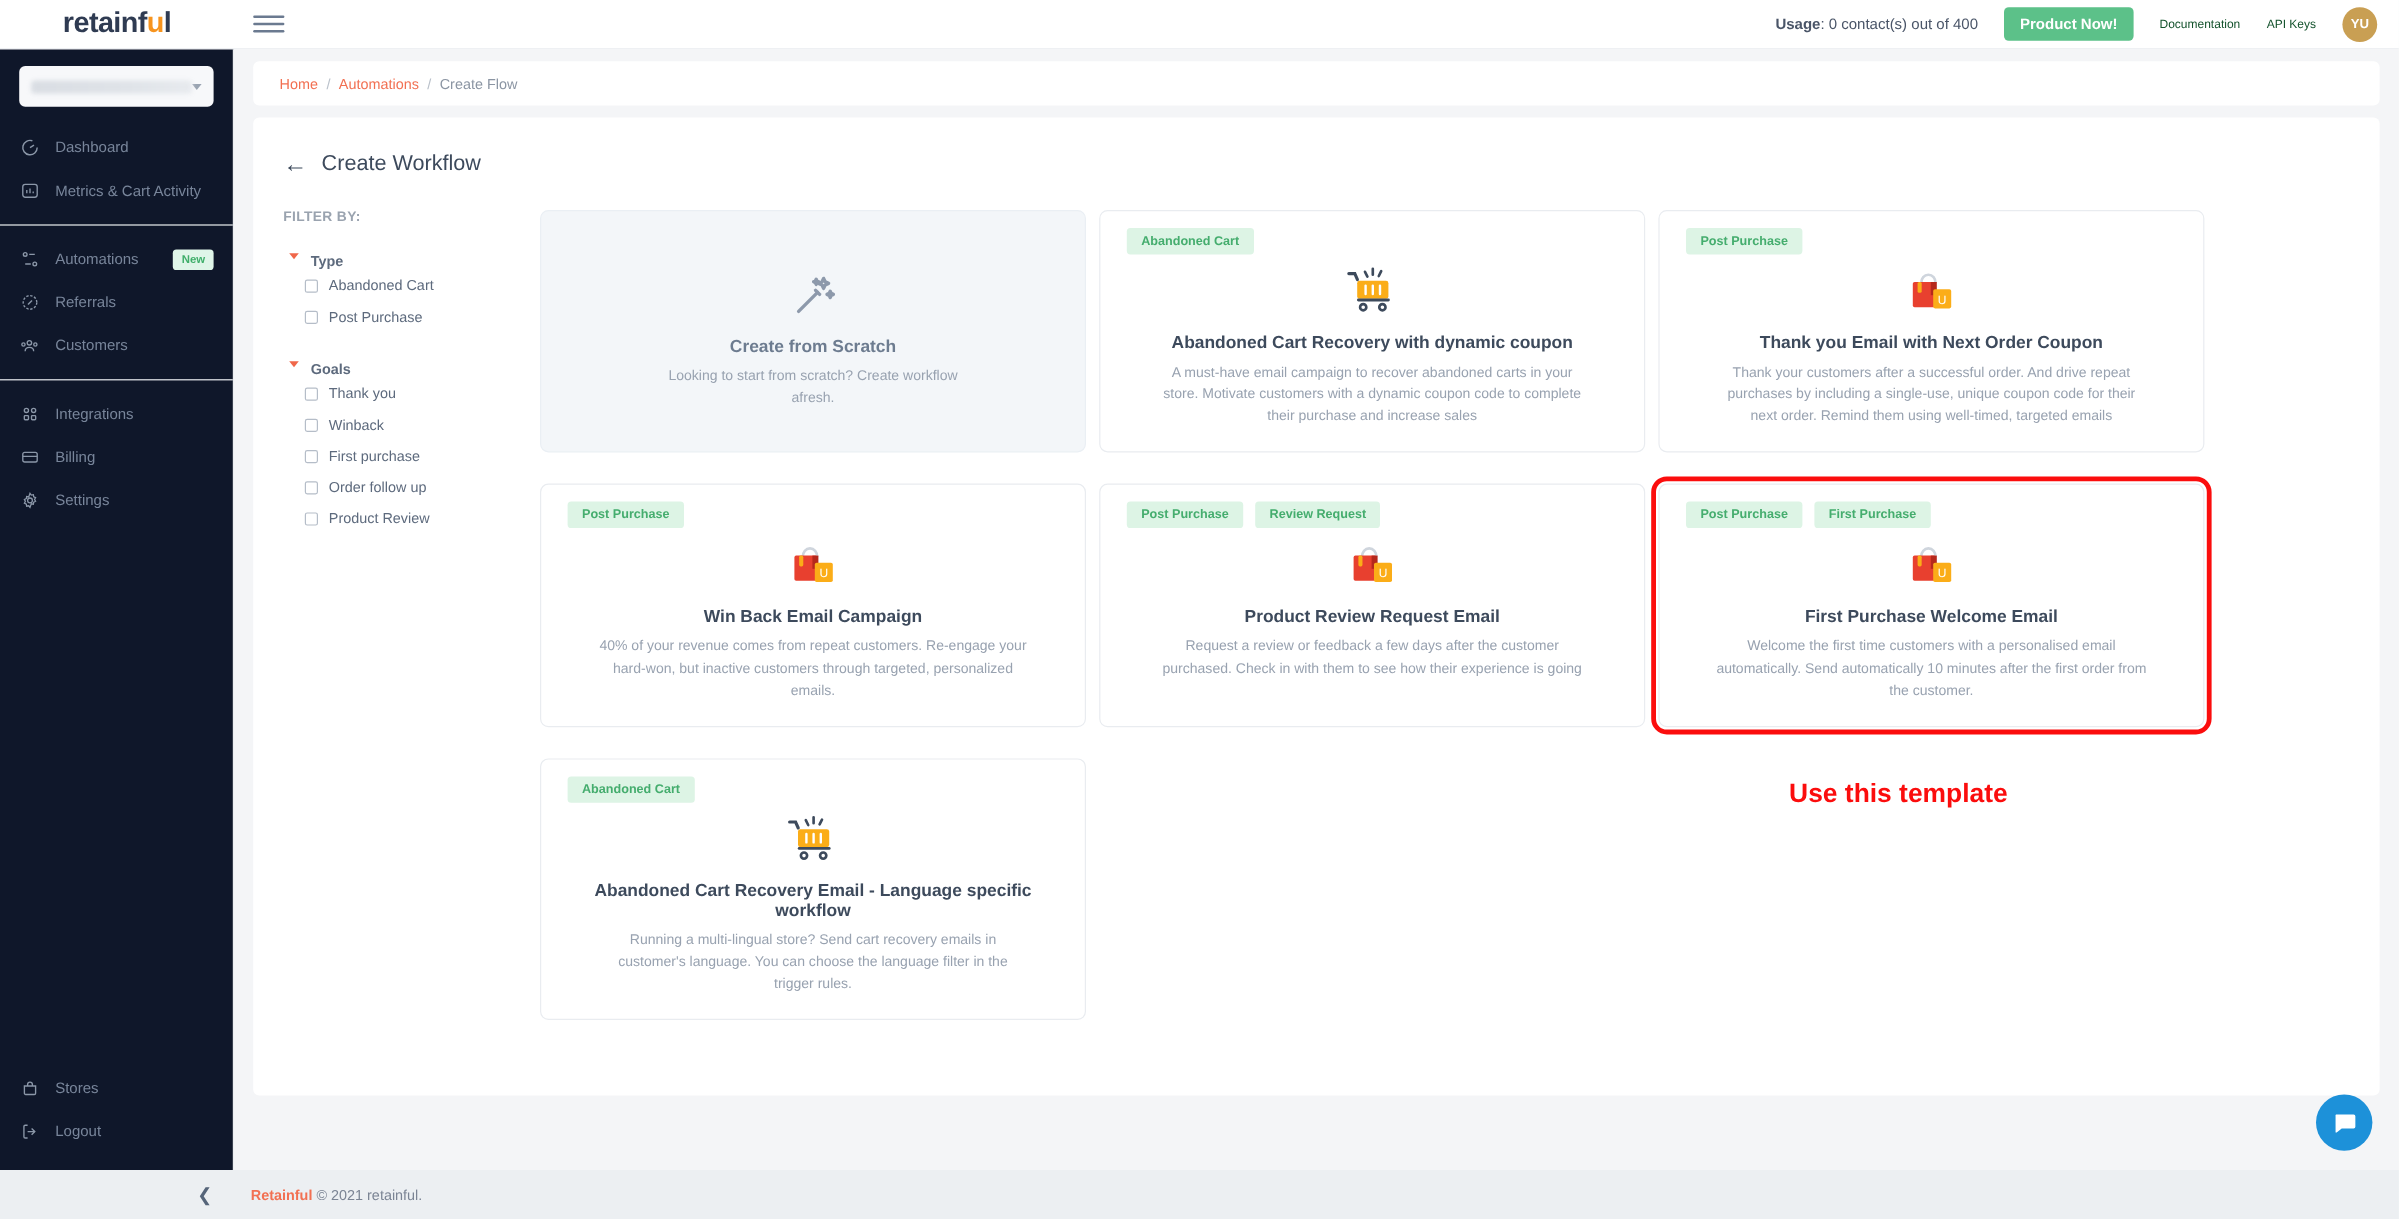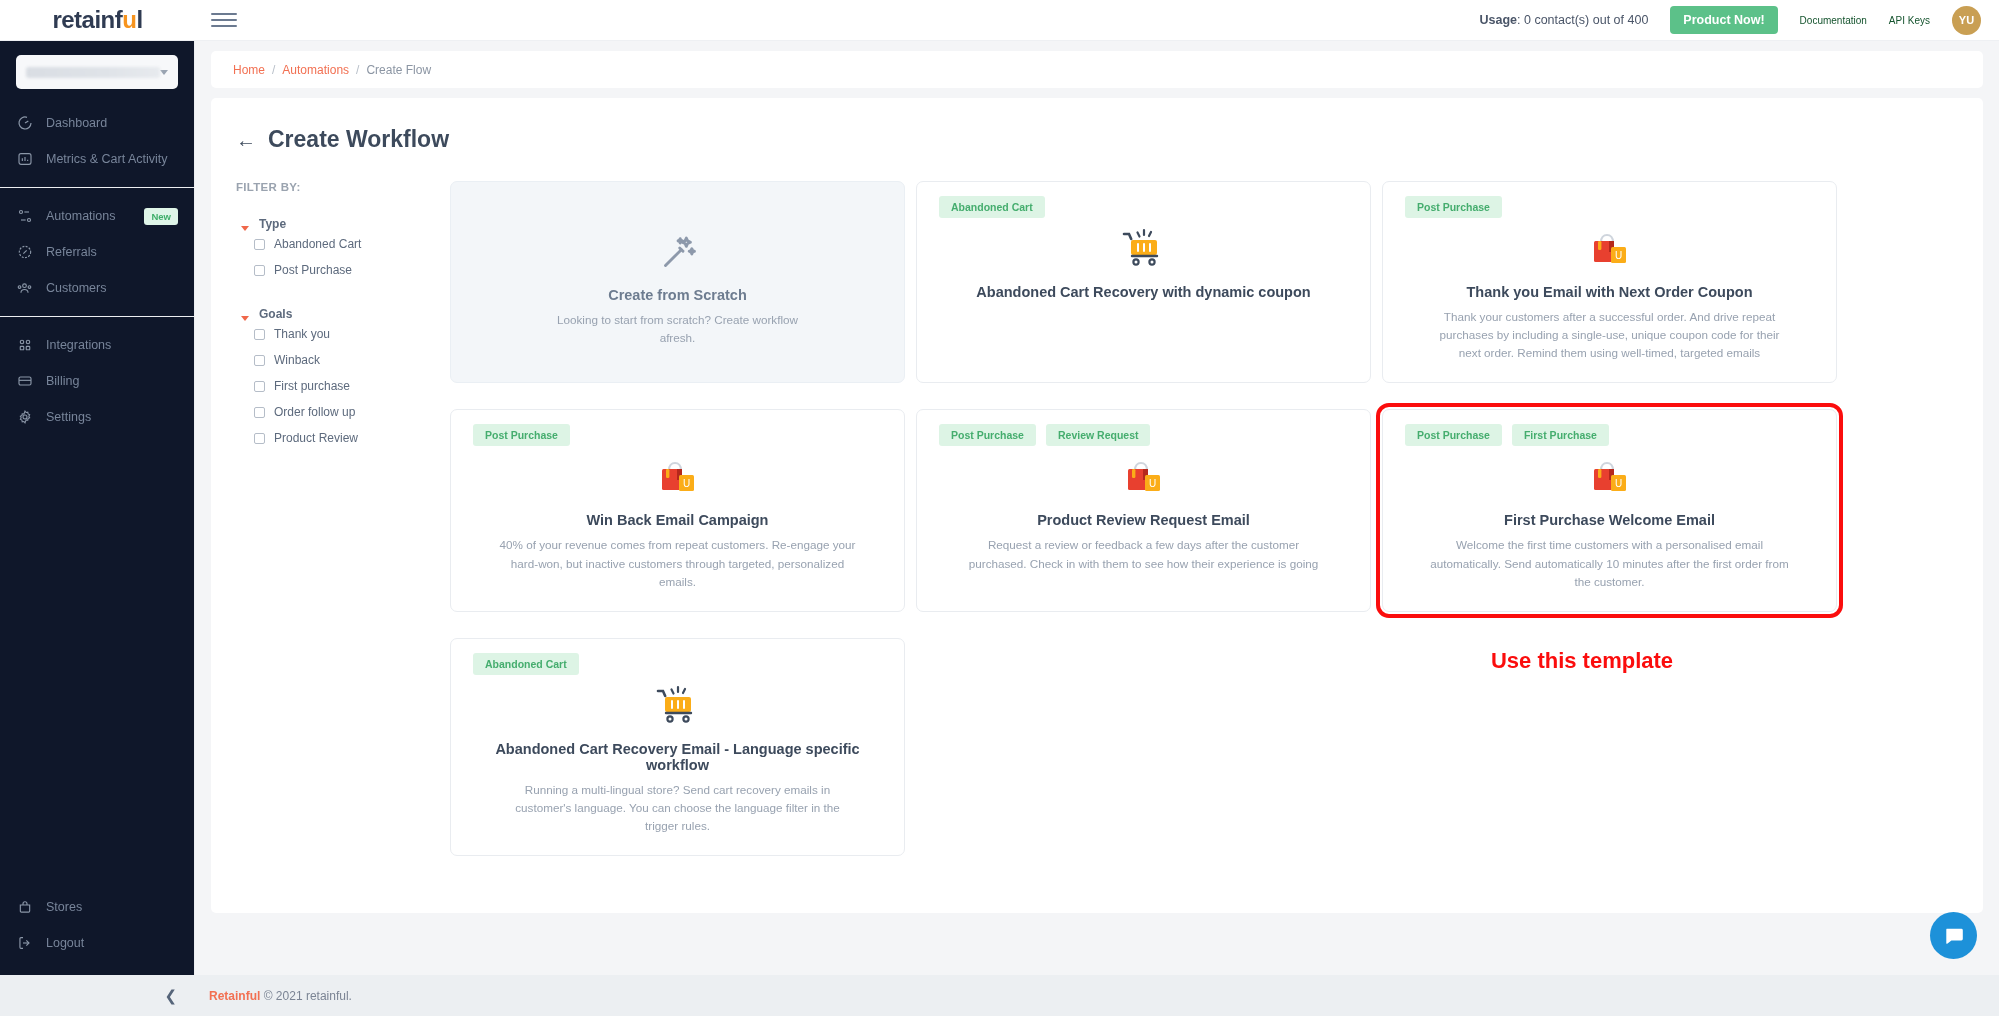--- a/index.html
+++ b/index.html
@@ -110,32 +110,32 @@
 
   .content-card {
     margin: 10px 16px 0; background: #fff; border-radius: 5px;
     height: 815px; position: relative;
   }
   .page-head {
     display: flex; align-items: center; gap: 12px;
     padding: 28px 0 0 25px;
   }
   .back-arrow { color: #3d4a5c; font-size: 20px; cursor: pointer; line-height: 1; }
-  .page-title { font-size: 23px; font-weight: 700; color: #3d4a5c; }
+  .page-title { font-size: 18px; font-weight: 400; color: #3d4a5c; }
 
   .body-row { display: flex; padding: 28px 0 0 0; }
 
   
   .filter-panel { width: 245px; padding-left: 25px; flex: 0 0 245px; }
   .filter-by {
     font-size: 11.5px; color: #9aa3af; letter-spacing: .3px; font-weight: 600;
   }
   .filter-group { margin-top: 24px; }
   .filter-group-head {
-    display: flex; align-items: flex-end; gap: 10px; padding-left: 5px;
+    display: flex; align-items: flex-start; gap: 10px; padding-left: 5px;
     cursor: pointer;
   }
   .tri-down {
     width: 0; height: 0; border-left: 4px solid transparent;
     border-right: 4px solid transparent; border-top: 5px solid #f0674a;
   }
   .filter-group-title { font-size: 12px; color: #5d6a7d; font-weight: 600; }
   .filter-opt {
     display: flex; align-items: center; gap: 9px; padding: 6px 0 6px 18px;
     cursor: pointer;
@@ -440,20 +440,21 @@
               <path d="M4 6h5l2.2 5" stroke="#3d4a5c" stroke-width="2.6" fill="none" stroke-linecap="round"></path>
               <path d="M24 2v5M31 4l-2 4M17.5 4.5l2 4" stroke="#3d4a5c" stroke-width="2.2" stroke-linecap="round"></path>
               <rect x="11" y="12" width="26" height="15" rx="2" fill="#fbad18"></rect>
               <path d="M18 16v7M24 16v7M30 16v7" stroke="#fff" stroke-width="2" stroke-linecap="round"></path>
               <path d="M12 28h25" stroke="#3d4a5c" stroke-width="2.4" stroke-linecap="round"></path>
               <circle cx="16" cy="34" r="2.6" fill="none" stroke="#3d4a5c" stroke-width="2.2"></circle>
               <circle cx="32" cy="34" r="2.6" fill="none" stroke="#3d4a5c" stroke-width="2.2"></circle>
             </svg>
           </div>
           <div class="tpl-title">Abandoned Cart Recovery with dynamic coupon</div>
+          <div class="tpl-desc">A must-have email campaign to recover abandoned carts in your store. Motivate customers with a dynamic coupon code to complete their purchase and increase sales</div>
         </div>
 
         <div class="tpl">
           <div class="tag-row">
             <span class="tag">Post Purchase</span>
           </div>
           <div class="tpl-icon">
             <svg width="46" height="44" viewBox="0 0 46 44">
               <path d="M14 14c0-4 2.5-7 6-7s6 3 6 7" fill="none" stroke="#cfd5dd" stroke-width="2.2"></path>
               <rect x="7" y="13" width="19" height="21" rx="1.5" fill="#e8402f"></rect>

